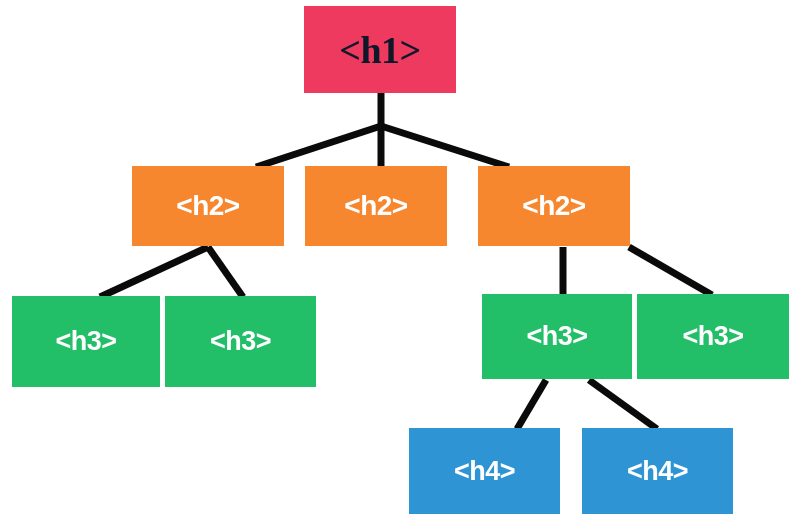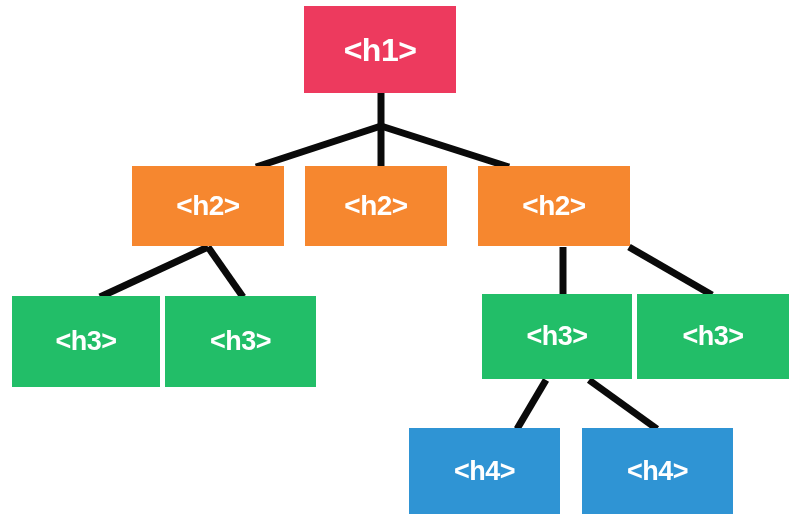--- a/index.html
+++ b/index.html
@@ -53,21 +53,21 @@
       <line x1="208" y1="247" x2="100" y2="297" stroke="#0a0a0a" stroke-width="7" stroke-linecap="butt"></line>
       <line x1="208" y1="247" x2="243" y2="297" stroke="#0a0a0a" stroke-width="7" stroke-linecap="butt"></line>
       <line x1="563" y1="247" x2="563" y2="295" stroke="#0a0a0a" stroke-width="7" stroke-linecap="butt"></line>
       <line x1="629" y1="247" x2="712" y2="295" stroke="#0a0a0a" stroke-width="7" stroke-linecap="butt"></line>
       <line x1="546" y1="380" x2="517" y2="429" stroke="#0a0a0a" stroke-width="7" stroke-linecap="butt"></line>
       <line x1="589" y1="380" x2="657" y2="429" stroke="#0a0a0a" stroke-width="7" stroke-linecap="butt"></line>
     </svg>
 
   <div id="node-layer">
       <div class="node-box" style="left: 304px; top: 6px; width: 152px; height: 87px; background: rgb(237, 58, 94);">
-        <span class="node-label" style="font-size: 32px; color: #ffffff;">&lt;h1&gt;</span>
+        <span class="node-label" style="font-size: 38px; color: #0f172a; font-family: Liberation Serif, serif;">&lt;h1&gt;</span>
       </div>
       <div class="node-box" style="left: 132px; top: 166px; width: 152px; height: 80px; background: rgb(246, 135, 47);">
         <span class="node-label" style="font-size: 28px; color: rgb(255, 255, 255);">&lt;h2&gt;</span>
       </div>
       <div class="node-box" style="left: 305px; top: 166px; width: 142px; height: 80px; background: rgb(246, 135, 47);">
         <span class="node-label" style="font-size: 28px; color: rgb(255, 255, 255);">&lt;h2&gt;</span>
       </div>
       <div class="node-box" style="left: 478px; top: 166px; width: 152px; height: 80px; background: rgb(246, 135, 47);">
         <span class="node-label" style="font-size: 28px; color: rgb(255, 255, 255);">&lt;h2&gt;</span>
       </div>

